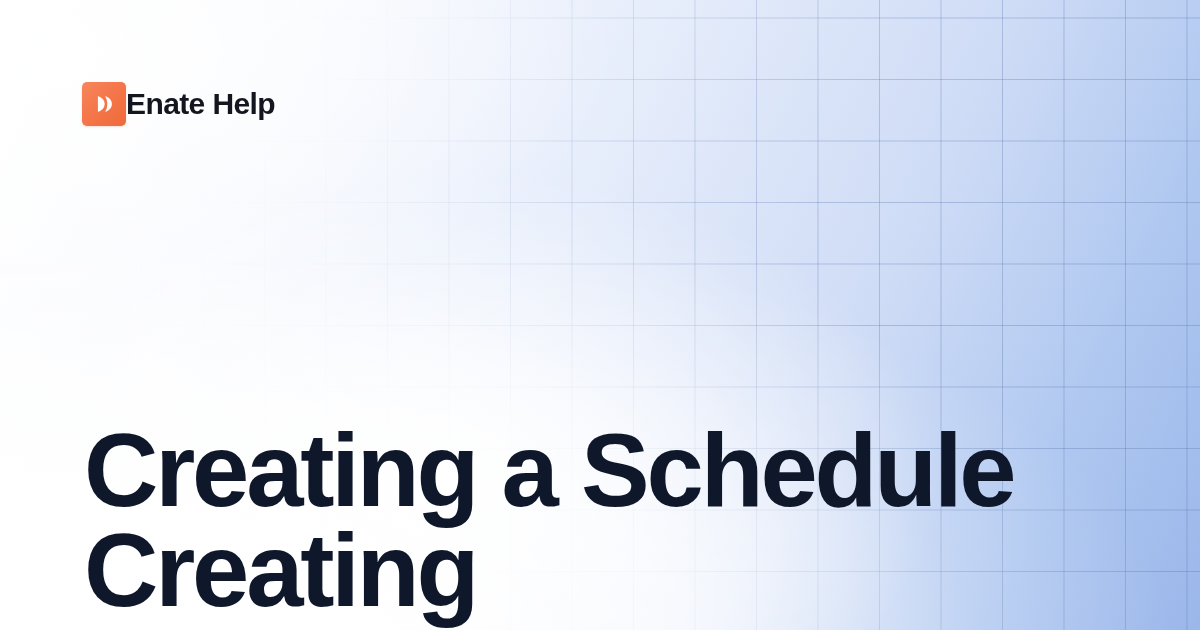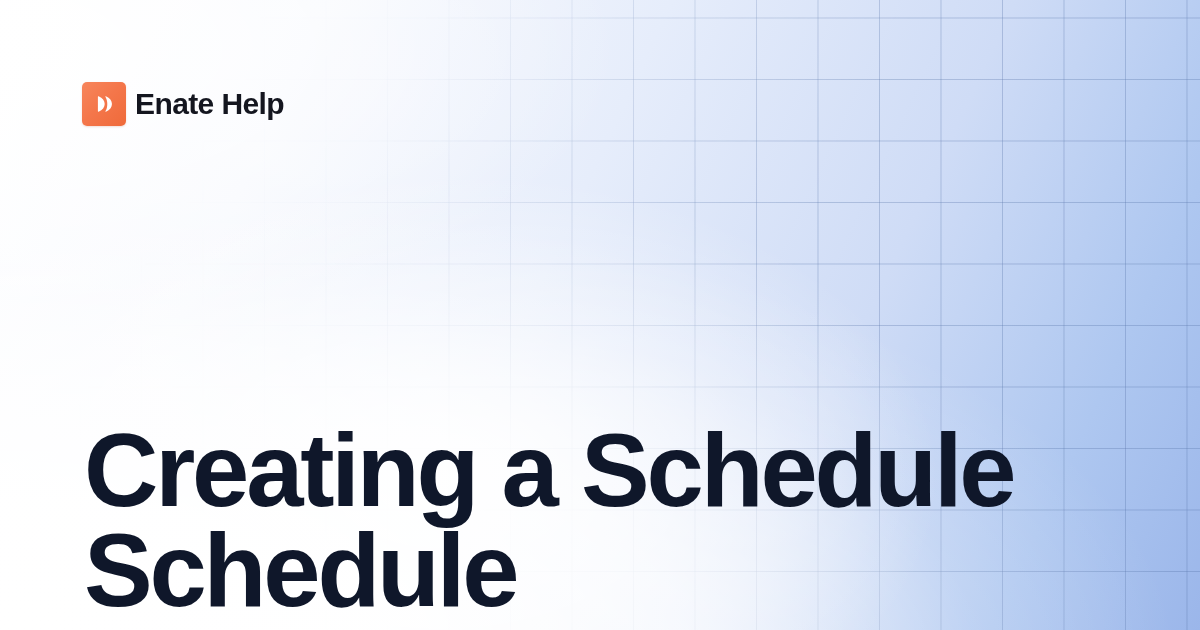--- a/index.html
+++ b/index.html
@@ -79,21 +79,21 @@
     pointer-events: none;
   }
 
   
   .brand {
     position: absolute;
     left: 82px;
     top: 82px;
     display: flex;
     align-items: center;
-    gap: 9px;
+    gap: 0;
     z-index: 4;
   }
   .brand-mark {
     width: 44px;
     height: 44px;
     border-radius: 5px;
     background: linear-gradient(135deg, #f7865c 0%, #f4764a 48%, #ef6a3a 100%);
     display: flex;
     align-items: center;
     justify-content: center;
@@ -140,16 +140,16 @@
       <svg width="24" height="24" viewBox="0 0 24 24" aria-hidden="true" focusable="false">
         <path d="M6.6 4.2 C10.6 5.9 12.7 8.7 12.7 12 C12.7 15.3 10.6 18.1 6.6 19.8 C6.2 19.97 5.9 19.78 5.9 19.36 L5.9 4.64 C5.9 4.22 6.2 4.03 6.6 4.2 Z" fill="#ffffff"></path>
         <path d="M13.9 4.25 C17.85 5.95 19.95 8.72 19.95 12 C19.95 15.28 17.85 18.05 13.9 19.75 C13.52 19.92 13.2 19.72 13.42 19.36 C14.65 17.3 15.3 14.77 15.3 12 C15.3 9.23 14.65 6.7 13.42 4.64 C13.2 4.28 13.52 4.08 13.9 4.25 Z" fill="#ffffff"></path>
       </svg>
     </span>
     <span class="brand-name">Enate Help</span>
   </div>
 
   <h1 class="headline">
     <span class="line">Creating a Schedule</span>
-    <span class="line">Schedule</span>
+    <span class="line">Creating</span>
   </h1>
 
 </div>
 
 </body></html>

